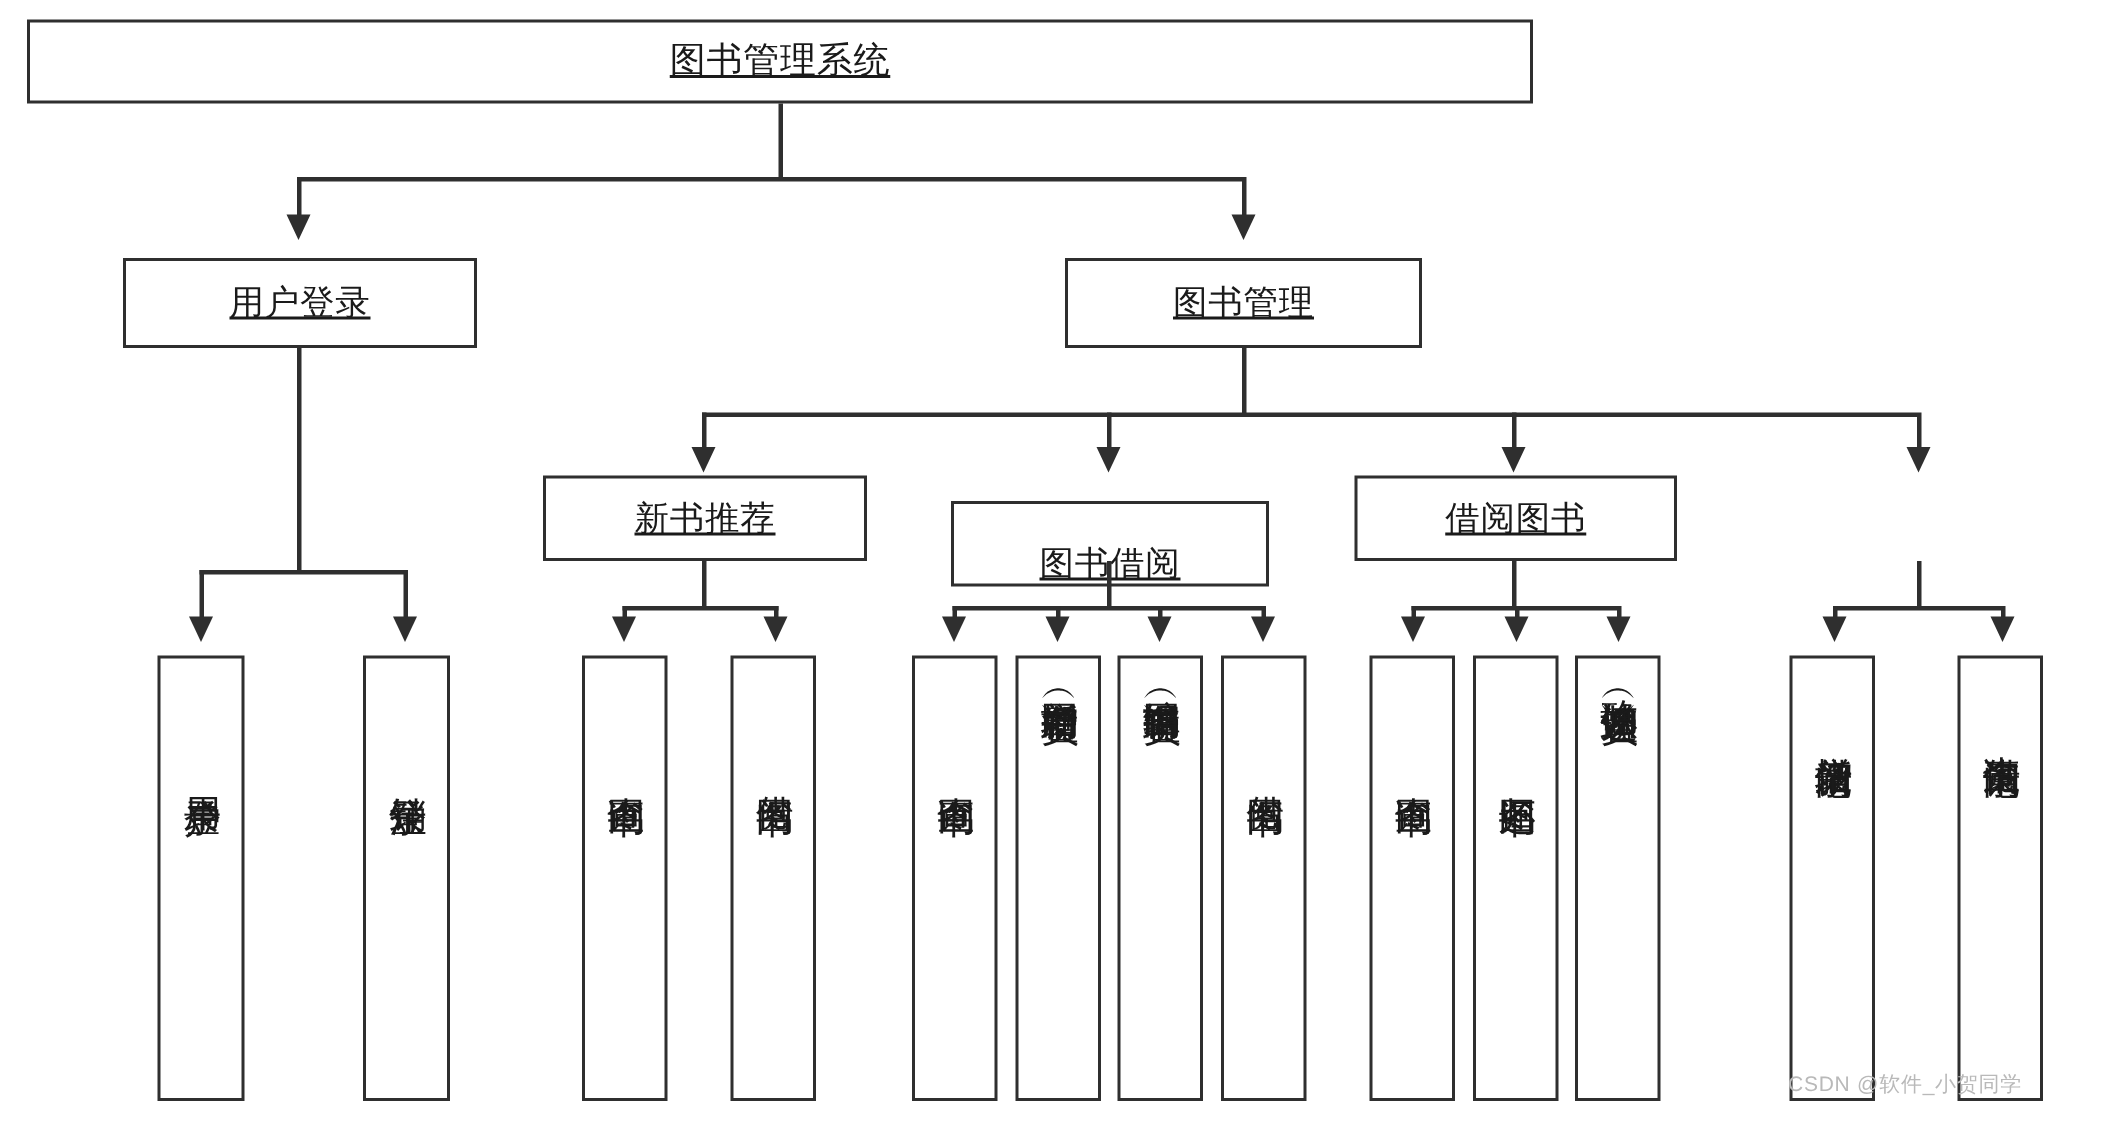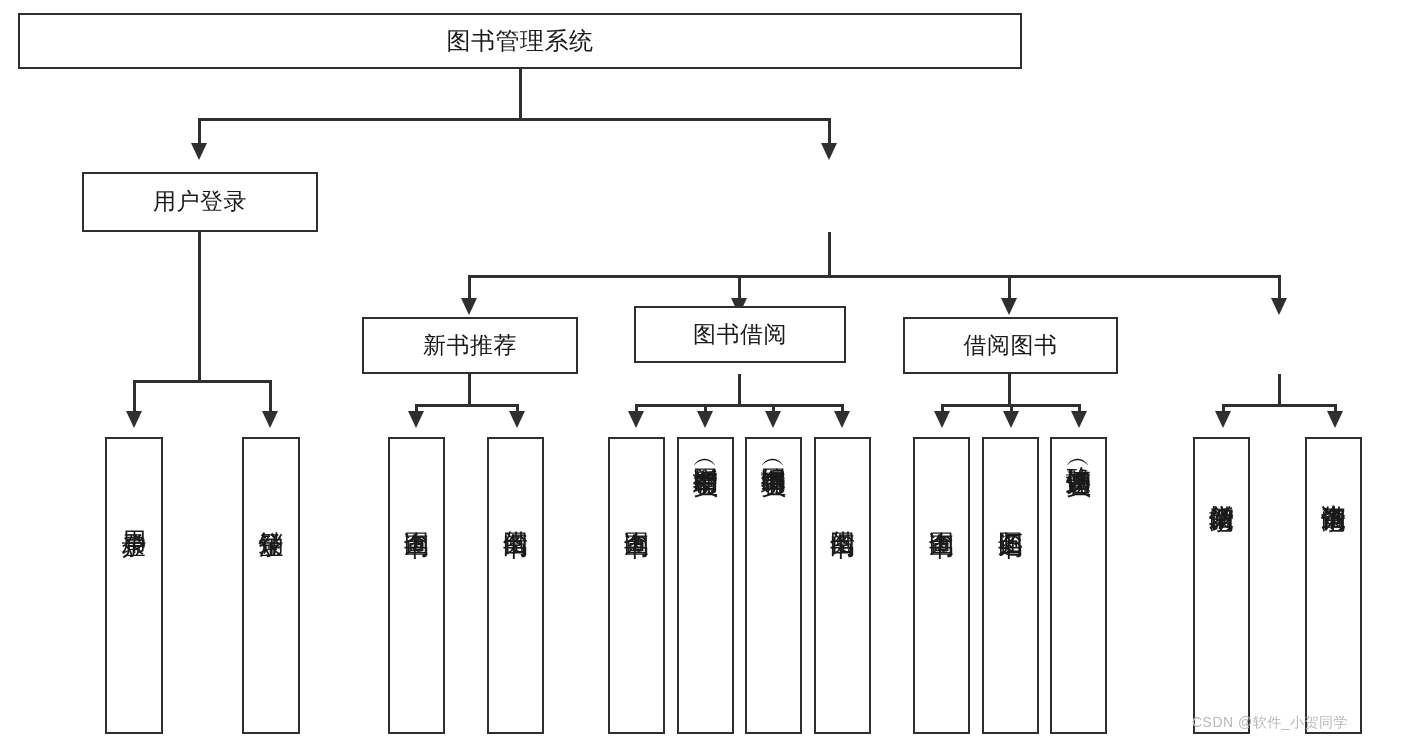--- a/index.html
+++ b/index.html
@@ -30,20 +30,21 @@
   .node .lbl {
     display: block;
     line-height: 1.12;
     text-align: center;
     white-space: pre;
   }
   
   .h-node .lbl {
     font-size: 23px;
     letter-spacing: 0.5px;
+    text-decoration: underline;
   }
   .root .lbl { font-size: 24px; }
 
   
   .v-node {
     align-items: flex-start;
     justify-content: center;
     padding-top: 60px;
   }
   .v-node .lbl {
@@ -96,20 +97,23 @@
   <div class="vline" style="left:198px; top:118px; height:26px;"></div>
   <div class="arrow" style="left:191px; top:143px;"></div>
 
   <div class="vline" style="left:828px; top:118px; height:26px;"></div>
   <div class="arrow" style="left:821px; top:143px;"></div>
 
   <div class="node h-node" style="left:82px; top:172px; width:236px; height:60px;">
     <span class="lbl">用户登录</span>
   </div>
 
+  <div class="node h-node" style="left:710px; top:172px; width:238px; height:60px;">
+    <span class="lbl">图书管理</span>
+  </div>
 
   <div class="vline" style="left:198px; top:232px; height:150px;"></div>
   <div class="hline" style="left:133px; top:380px; width:138px;"></div>
   <div class="vline" style="left:133px; top:380px; height:32px;"></div>
   <div class="arrow" style="left:126px; top:411px;"></div>
   <div class="vline" style="left:269px; top:380px; height:32px;"></div>
   <div class="arrow" style="left:262px; top:411px;"></div>
 
   <div class="vline" style="left:828px; top:232px; height:45px;"></div>
   <div class="hline" style="left:468px; top:275px; width:810px;"></div>
@@ -118,21 +122,21 @@
   <div class="vline" style="left:738px; top:275px; height:24px;"></div>
   <div class="arrow" style="left:731px; top:298px;"></div>
   <div class="vline" style="left:1008px; top:275px; height:24px;"></div>
   <div class="arrow" style="left:1001px; top:298px;"></div>
   <div class="vline" style="left:1278px; top:275px; height:24px;"></div>
   <div class="arrow" style="left:1271px; top:298px;"></div>
 
   <div class="node h-node" style="left:362px; top:317px; width:216px; height:57px;">
     <span class="lbl">新书推荐</span>
   </div>
-  <div class="node h-node" style="left:634px; top:306px; width:212px; height:57px;">
+  <div class="node h-node" style="left:634px; top:334px; width:212px; height:57px;align-items:flex-end;">
     <span class="lbl">图书借阅</span>
   </div>
   <div class="node h-node" style="left:903px; top:317px; width:215px; height:57px;">
     <span class="lbl">借阅图书</span>
   </div>
 
   <div class="vline" style="left:468px; top:374px; height:32px;"></div>
   <div class="hline" style="left:415px; top:404px; width:104px;"></div>
   <div class="vline" style="left:415px; top:404px; height:9px;"></div>
   <div class="arrow" style="left:408px; top:411px;"></div>

